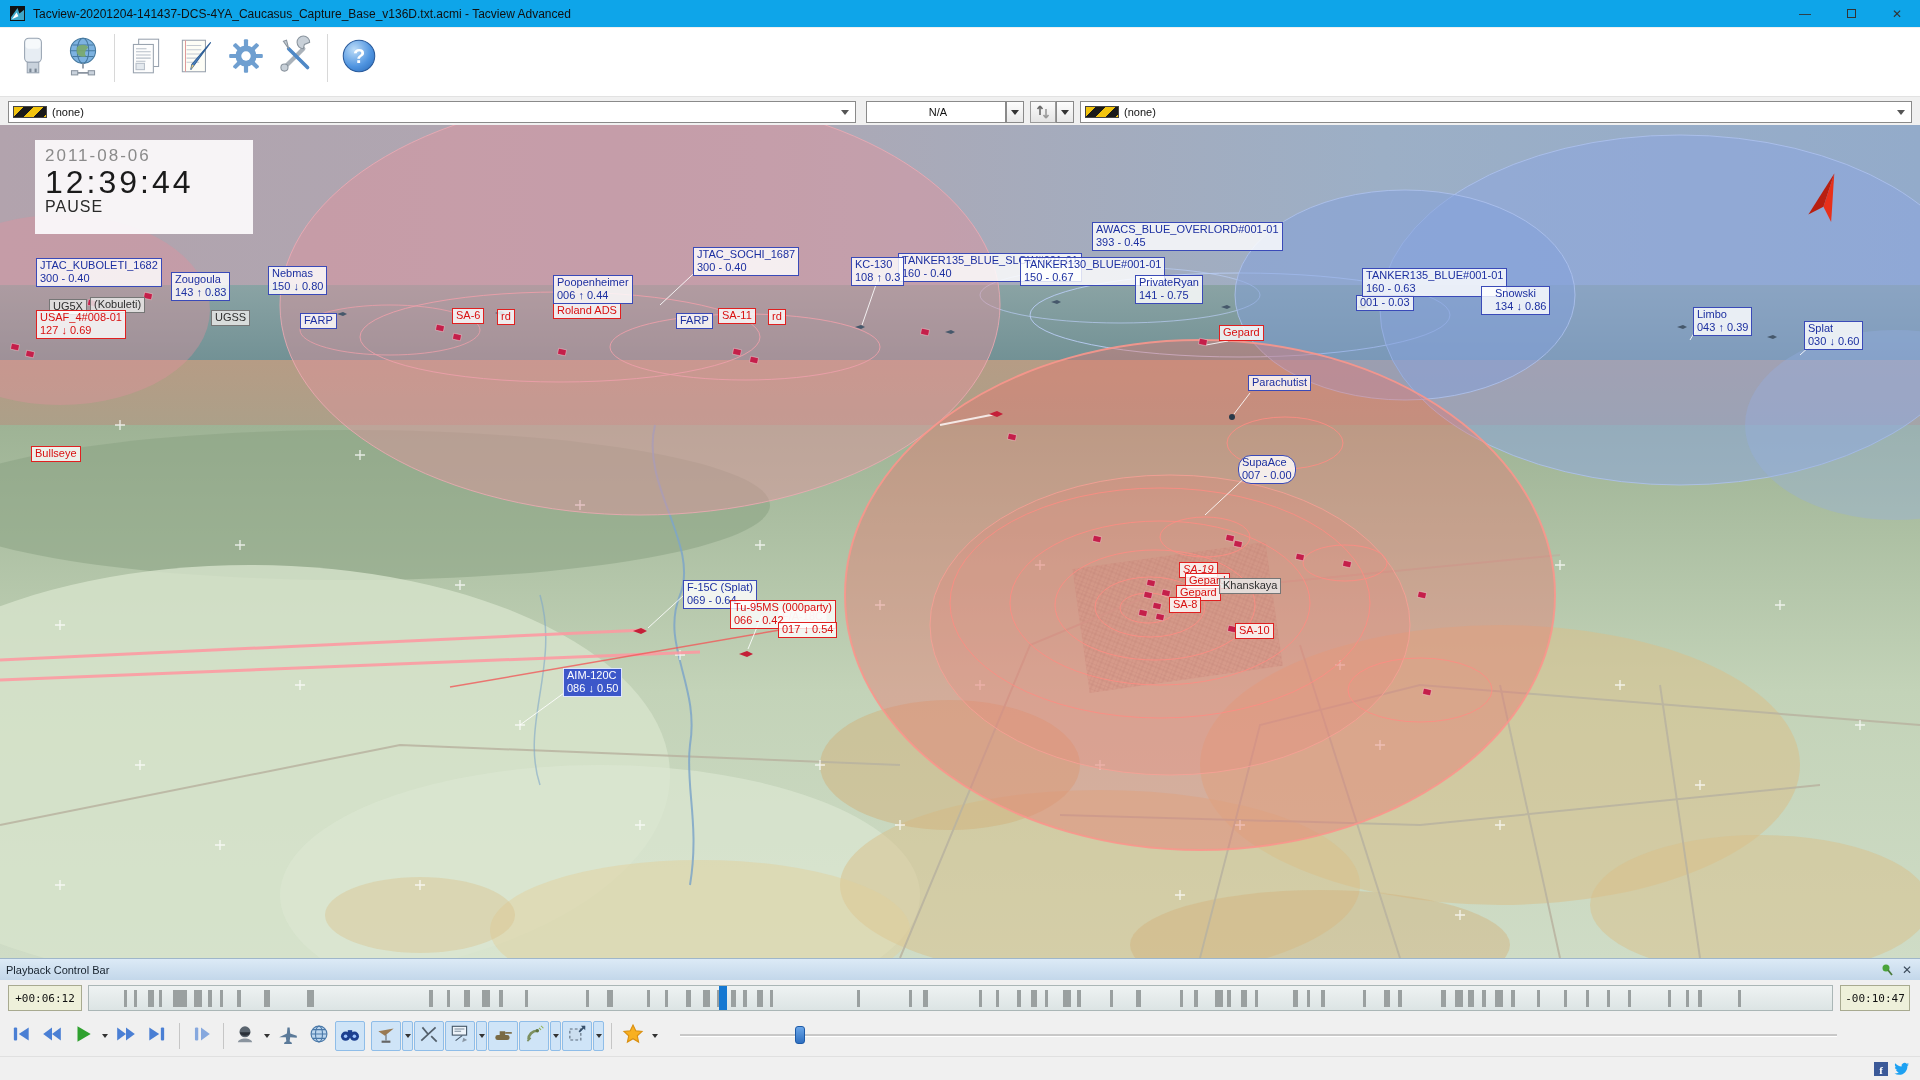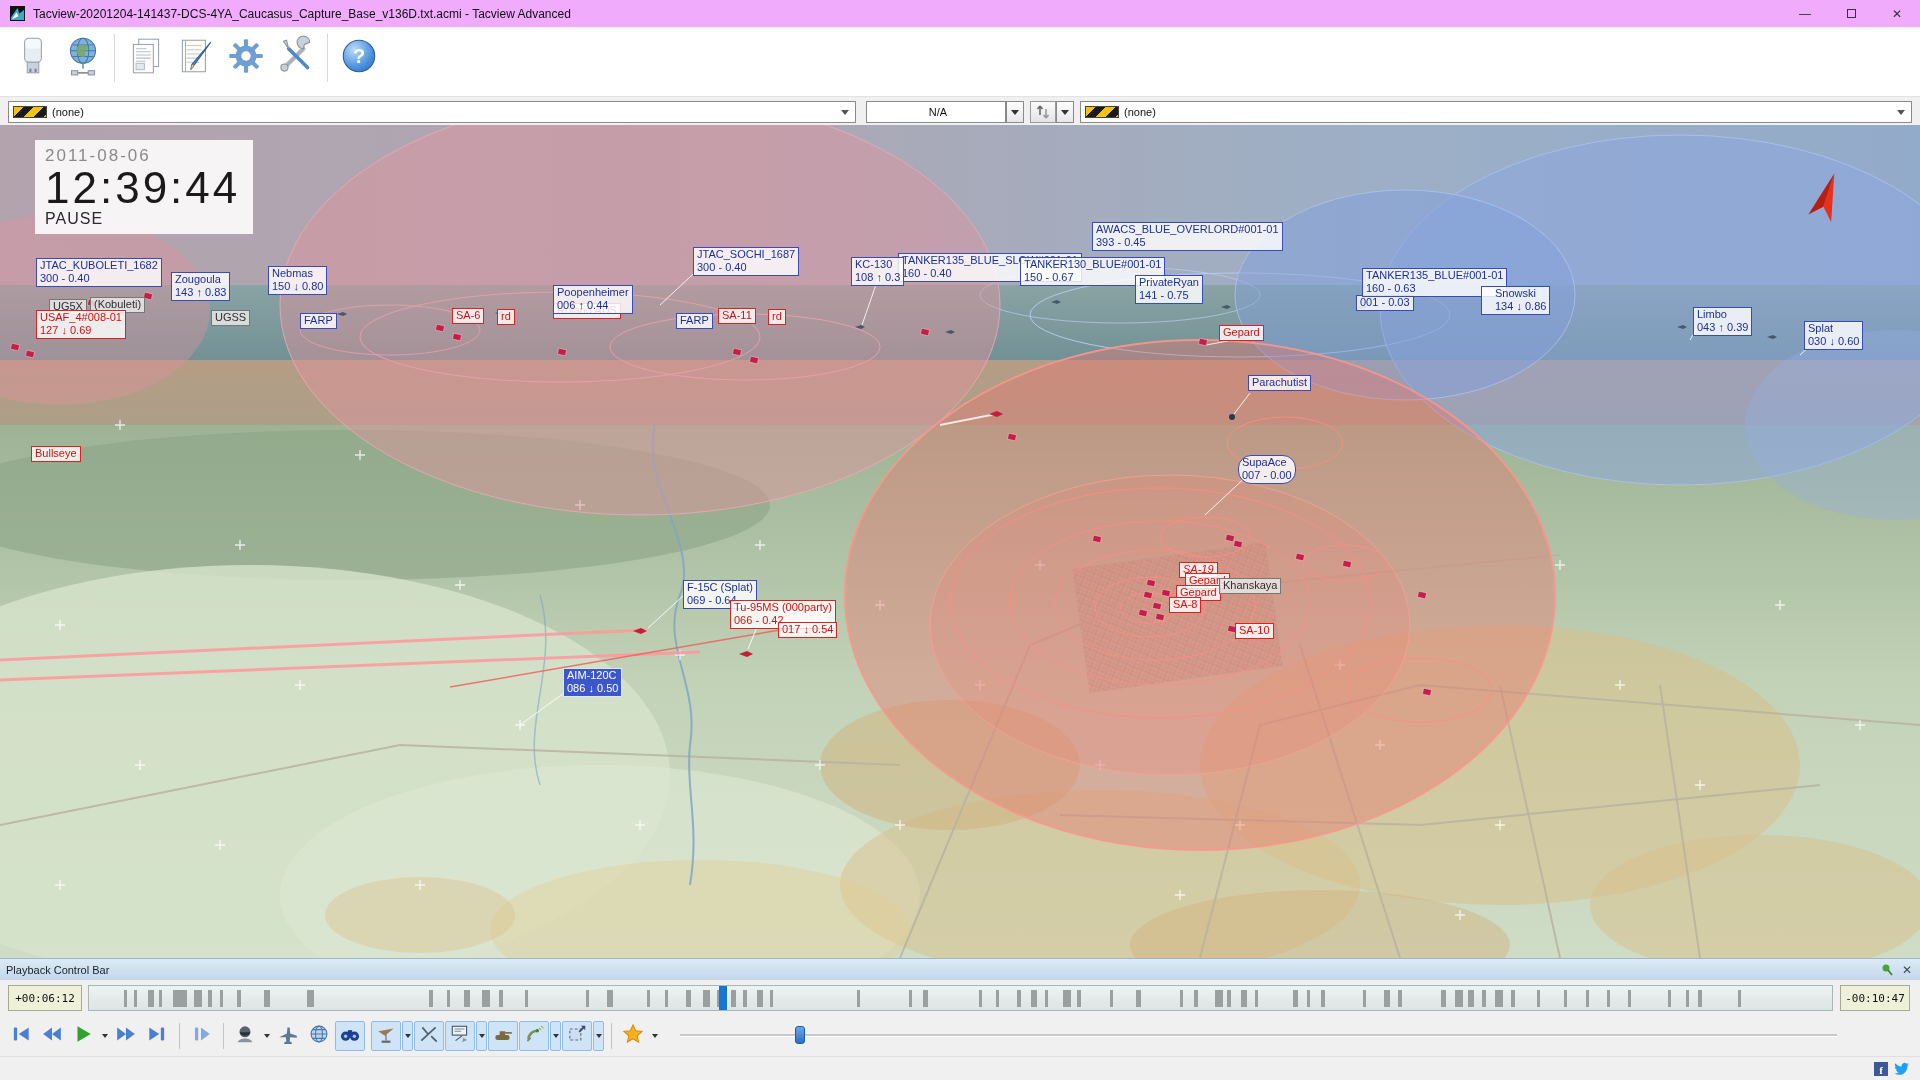--- a/index.html
+++ b/index.html
@@ -1,20 +1,20 @@
 <!DOCTYPE html>
 <html><head>
 <meta charset="utf-8">
 <style>
   html,body{margin:0;padding:0;background:#808080;}
   *{box-sizing:border-box;}
   .app{position:relative;width:1920px;height:1080px;background:#f0f0f0;font-family:"Liberation Sans",sans-serif;overflow:hidden;}
 
   
-  .titlebar{position:absolute;left:0;top:0;width:1920px;height:28px;background:#f0abfc;display:flex;align-items:center;border-bottom:1px solid #f0f0f0;}
+  .titlebar{position:absolute;left:0;top:0;width:1920px;height:28px;background:#0ea5e9;display:flex;align-items:center;border-bottom:1px solid #f0f0f0;}
   .titlebar .appicon{width:15px;height:15px;margin:0 8px 0 10px;}
   .titlebar .title{font-size:12px;color:#101010;}
   .wincontrols{margin-left:auto;display:flex;height:28px;}
   .winbtn{width:46px;height:28px;display:flex;align-items:center;justify-content:center;font-size:12px;color:#333;}
   .winbtn .maxbox{width:9px;height:9px;border:1px solid #333;}
 
   
   .toolbar{position:absolute;left:0;top:28px;width:1920px;height:68px;background:#ffffff;display:flex;align-items:flex-start;padding:4px 0 0 8px;}
   .tbtn{width:50px;height:52px;display:flex;align-items:center;justify-content:center;border-radius:3px;}
   .tbtn svg{width:42px;height:42px;}
@@ -34,21 +34,21 @@
   .map svg.art{position:absolute;left:0;top:0;}
   .map-label{position:absolute;font-size:11px;line-height:1.2;padding:0 3px 1px 3px;border:1px solid;background:rgba(255,255,255,.82);white-space:nowrap;z-index:5;}
   .map-label.blue{color:#1c2fa0;border-color:#3a4ab8;}
   .map-label.red{color:#d81010;border-color:#e02020;}
   .map-label.gray{color:#2e2e2e;border-color:#767676;background:rgba(232,232,230,.85);}
   .map-label.sel{color:#ffffff;border-color:#dde4ff;background:#3c57c9;}
   .map-label.palered{color:#f2a9a9;border-color:#f4bcbc;background:rgba(255,255,255,.6);}
 
   .clock{position:absolute;left:35px;top:15px;width:218px;height:94px;background:rgba(252,250,252,.93);padding:6px 10px;z-index:6;}
   .clock .date{font-size:17px;color:#8a8a8a;letter-spacing:2px;}
-  .clock .time{font-size:44px;color:#1a1a1a;letter-spacing:3px;line-height:1.0;}
+  .clock .time{font-size:32px;color:#1a1a1a;letter-spacing:3px;line-height:1.0;}
   .clock .state{font-size:16px;color:#2a2a2a;letter-spacing:1px;}
   .compass{position:absolute;left:1795px;top:42px;width:60px;height:70px;z-index:6;}
 
   
   .pcb-header{position:absolute;left:0;top:958px;width:1920px;height:22px;background:linear-gradient(#dceaf6,#c3d7ea);border-top:1px solid #9fb6ca;display:flex;align-items:center;font-size:11px;color:#16212c;padding-left:6px;}
   .pcb-header .hicons{margin-left:auto;display:flex;align-items:center;gap:8px;margin-right:8px;}
   .pcb-header .close{font-size:12px;color:#3a4a5a;}
 
   .timeline-row{position:absolute;left:0;top:980px;width:1920px;height:36px;background:#f0f0f0;}
   .timebox{position:absolute;top:5px;height:26px;background:#eef0da;border:1px solid #a8aa90;font-family:"DejaVu Sans Mono",monospace;font-size:11px;color:#111;display:flex;align-items:center;justify-content:center;}
@@ -419,21 +419,21 @@
         </div>
         <div class="map-label red" style="left: 497px; top: 184px;">
           <div>rd</div>
         </div>
         <div class="map-label red" style="left: 452px; top: 183px;">
           <div>SA-6</div>
         </div>
         <div class="map-label red" style="left: 553px; top: 178px;">
           <div>Roland ADS</div>
         </div>
-        <div class="map-label blue" style="left: 553px; top: 160px;">
+        <div class="map-label blue" style="left: 553px; top: 150px;">
           <div>Poopenheimer</div>
           <div>006 ↑ 0.44</div>
         </div>
         <div class="map-label blue" style="left: 676px; top: 188px;">
           <div>FARP</div>
         </div>
         <div class="map-label red" style="left: 768px; top: 184px;">
           <div>rd</div>
         </div>
         <div class="map-label red" style="left: 718px; top: 183px;">

